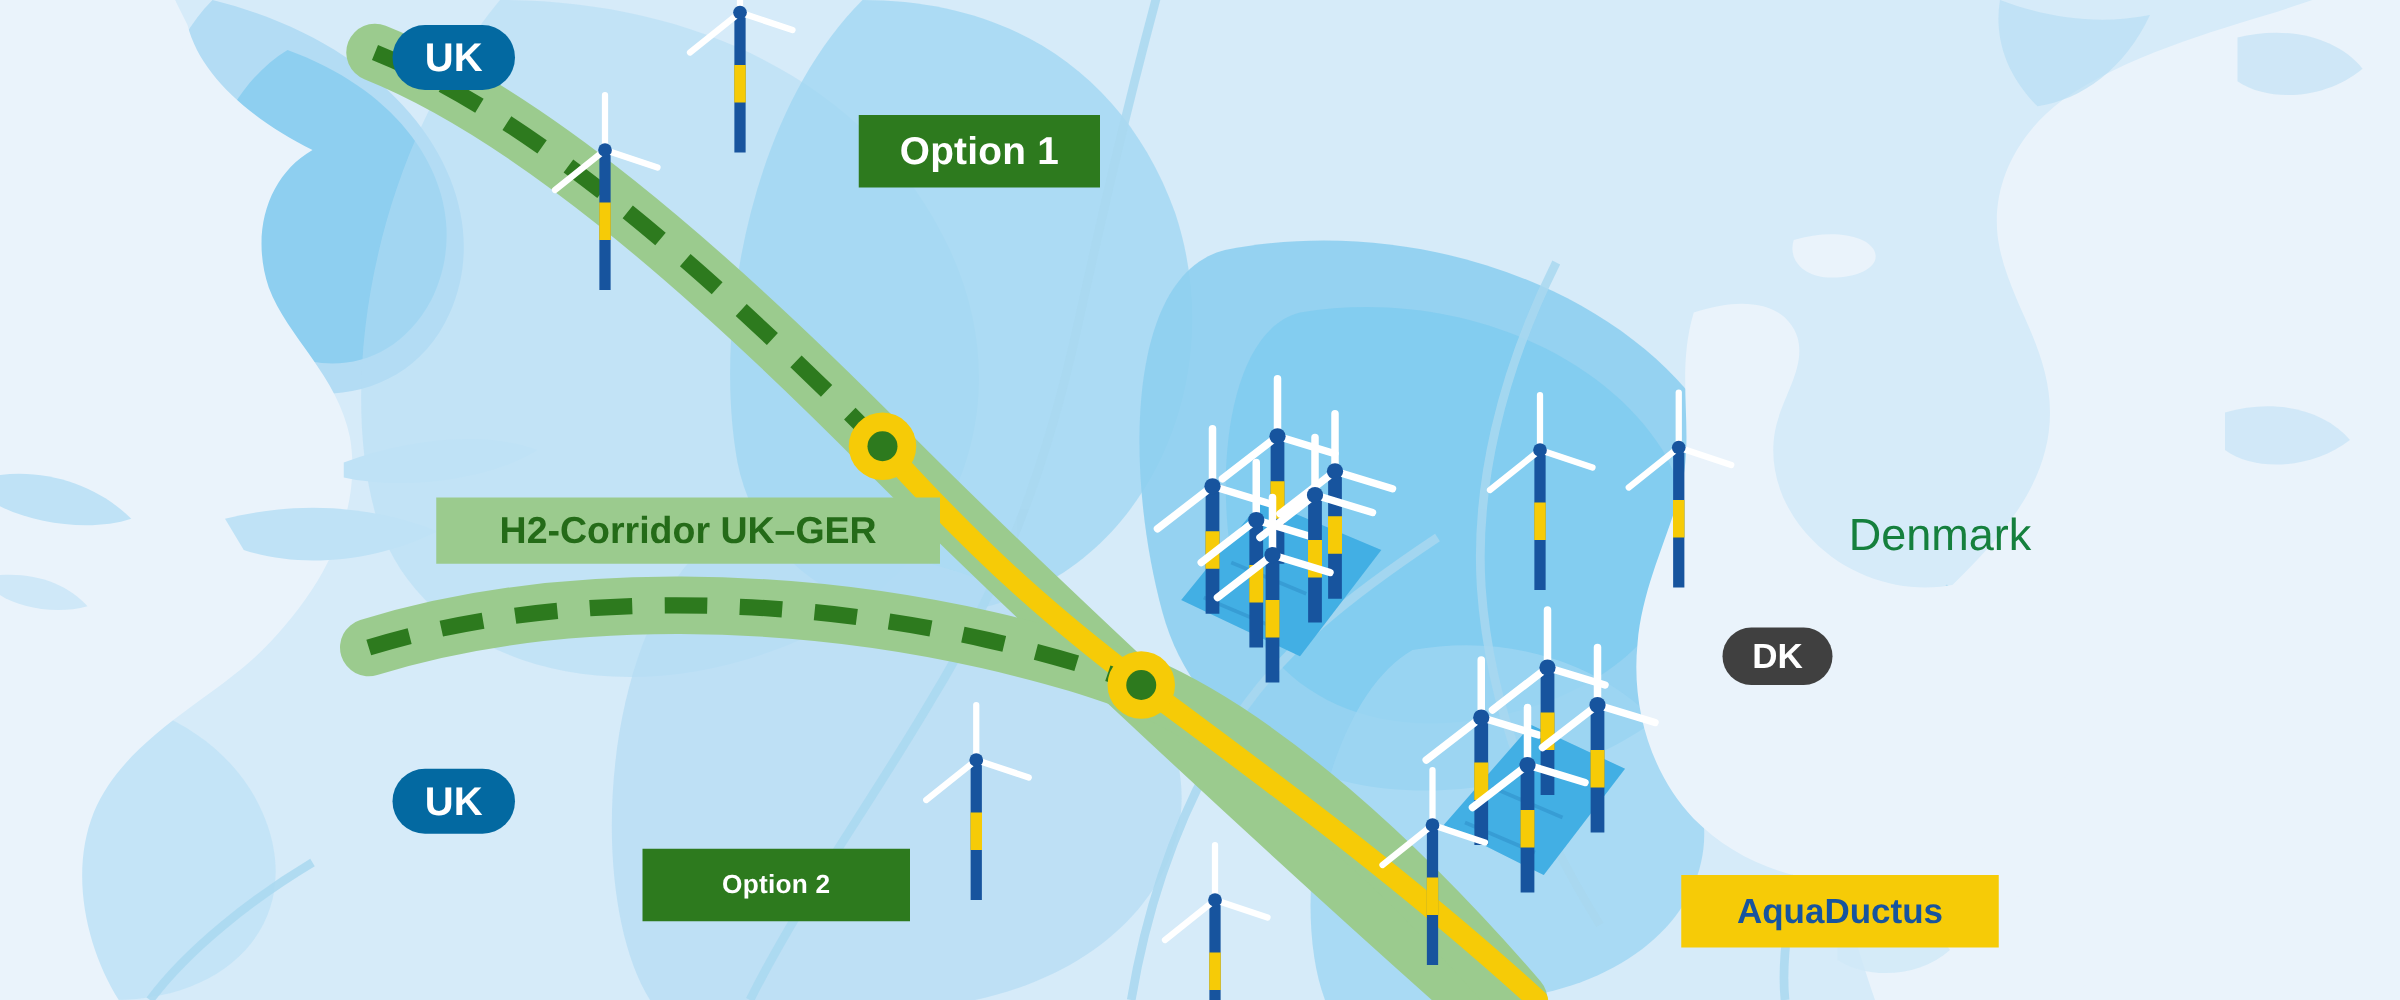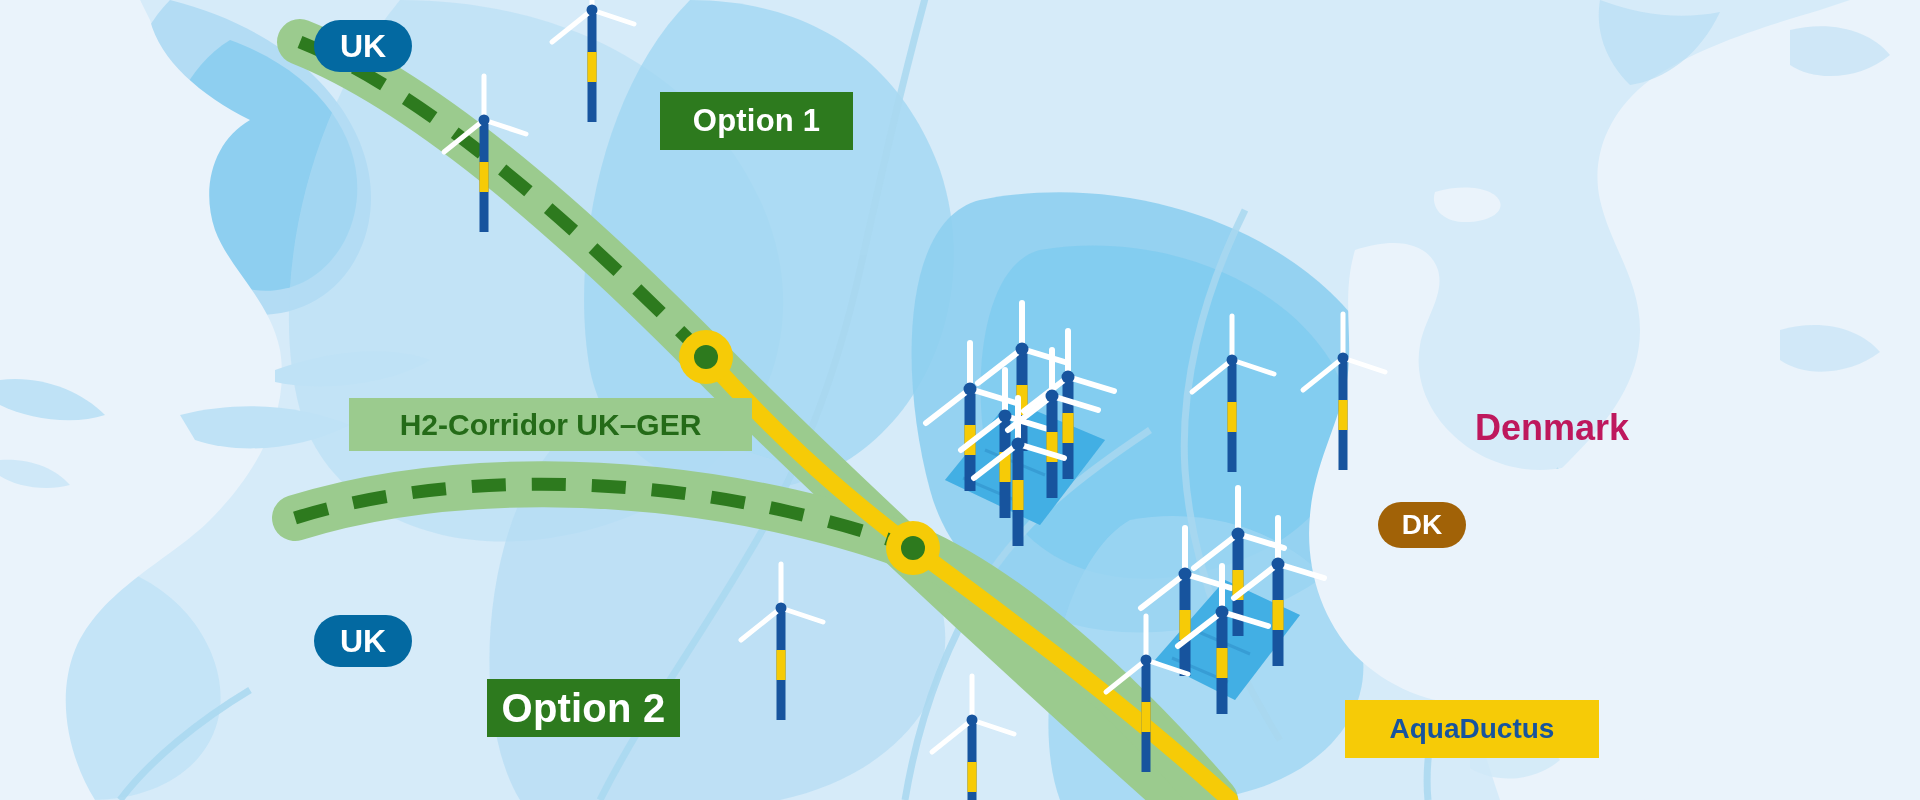--- a/index.html
+++ b/index.html
@@ -28,41 +28,42 @@
     align-items: center;
     justify-content: center;
     white-space: nowrap;
     box-sizing: border-box;
   }
   .label-option {
     background: #2d7a1e;
     color: #ffffff;
     font-weight: bold;
     letter-spacing: 0.2px;
+    margin-left: 27px;
   }
   .label-corridor {
     background: #9bcb8e;
     color: #246b18;
     font-weight: bold;
   }
   .label-aquaductus {
     background: #f6cb07;
     color: #17549e;
     font-weight: bold;
   }
   .badge-pill {
     border-radius: 999px;
     color: #ffffff;
     font-weight: bold;
   }
   .badge-uk { background: #0369a1; }
-  .badge-dk { background: #a16207; }
+  .badge-dk { background: #404040; }
   .label-country {
-    color: #be185d;
-    font-weight: bold;
+    color: #15803d;
+    font-weight: normal;
     background: transparent;
   }
 </style>
 </head>
 <body>
 
 <div id="map-root">
 
   <svg id="map-svg" viewBox="0 0 1920 800" xmlns="http://www.w3.org/2000/svg">
     <defs>
@@ -218,21 +219,21 @@
       <circle cx="913" cy="548" r="12" fill="#2d7a1e"></circle>
     </g>
   </svg>
 
   <div class="map-label badge-pill badge-uk" style="left:314px; top:20px; width:98px; height:52px; font-size:32px;">UK</div>
 
   <div class="map-label badge-pill badge-uk" style="left:314px; top:615px; width:98px; height:52px; font-size:32px;">UK</div>
 
   <div class="map-label label-option" style="left:660px; top:92px; width:193px; height:58px; font-size:31px;">Option 1</div>
 
-  <div class="map-label label-option" style="left:487px; top:679px; width:193px; height:58px; font-size:40px;">Option 2</div>
+  <div class="map-label label-option" style="left:487px; top:679px; width:214px; height:58px; font-size:21px;">Option 2</div>
 
   <div class="map-label label-corridor" style="left:349px; top:398px; width:403px; height:53px; font-size:30px;">H2-Corridor UK–GER</div>
 
   <div class="map-label label-aquaductus" style="left:1345px; top:700px; width:254px; height:58px; font-size:28px;">AquaDuctus</div>
 
   <div class="map-label badge-pill badge-dk" style="left:1378px; top:502px; width:88px; height:46px; font-size:28px;">DK</div>
 
   <div class="map-label label-country" style="left:1452px; top:404px; width:200px; height:48px; font-size:36px;">Denmark</div>
 
 </div>

